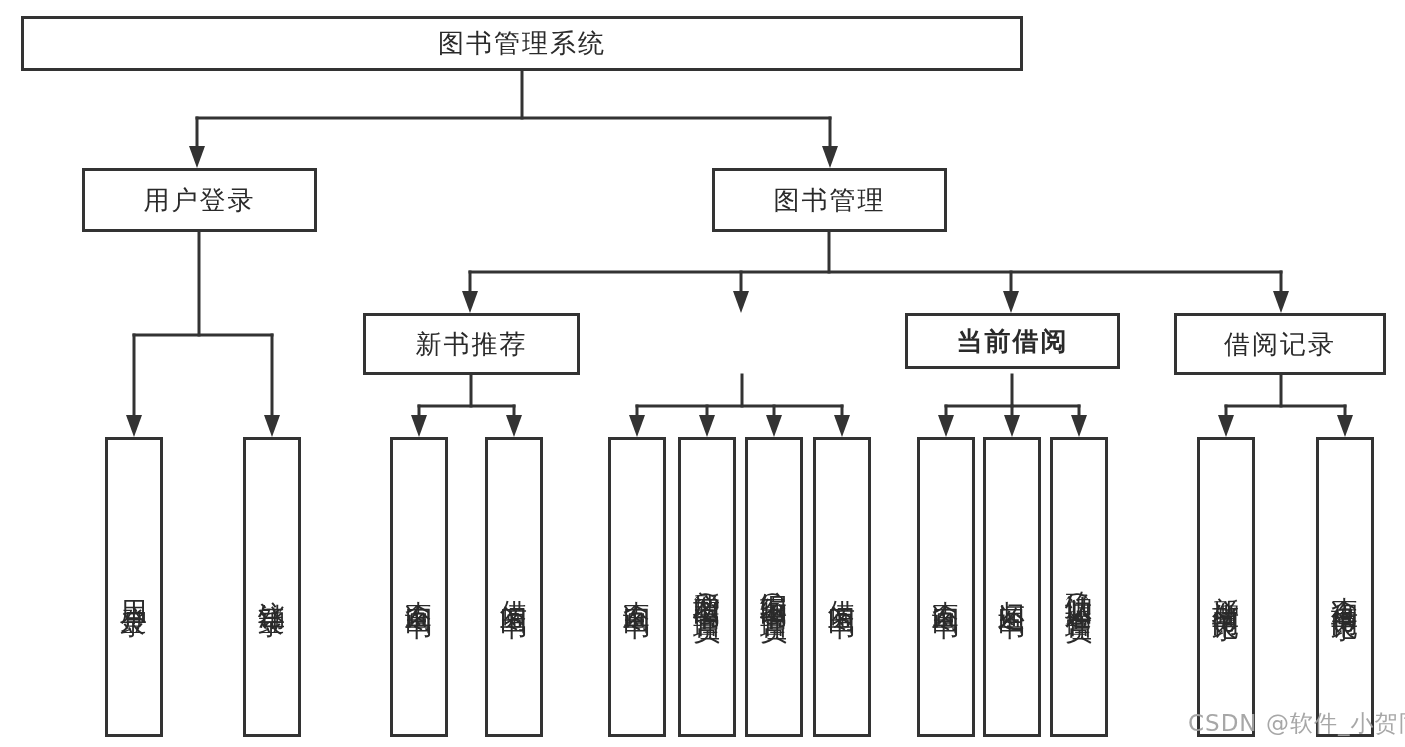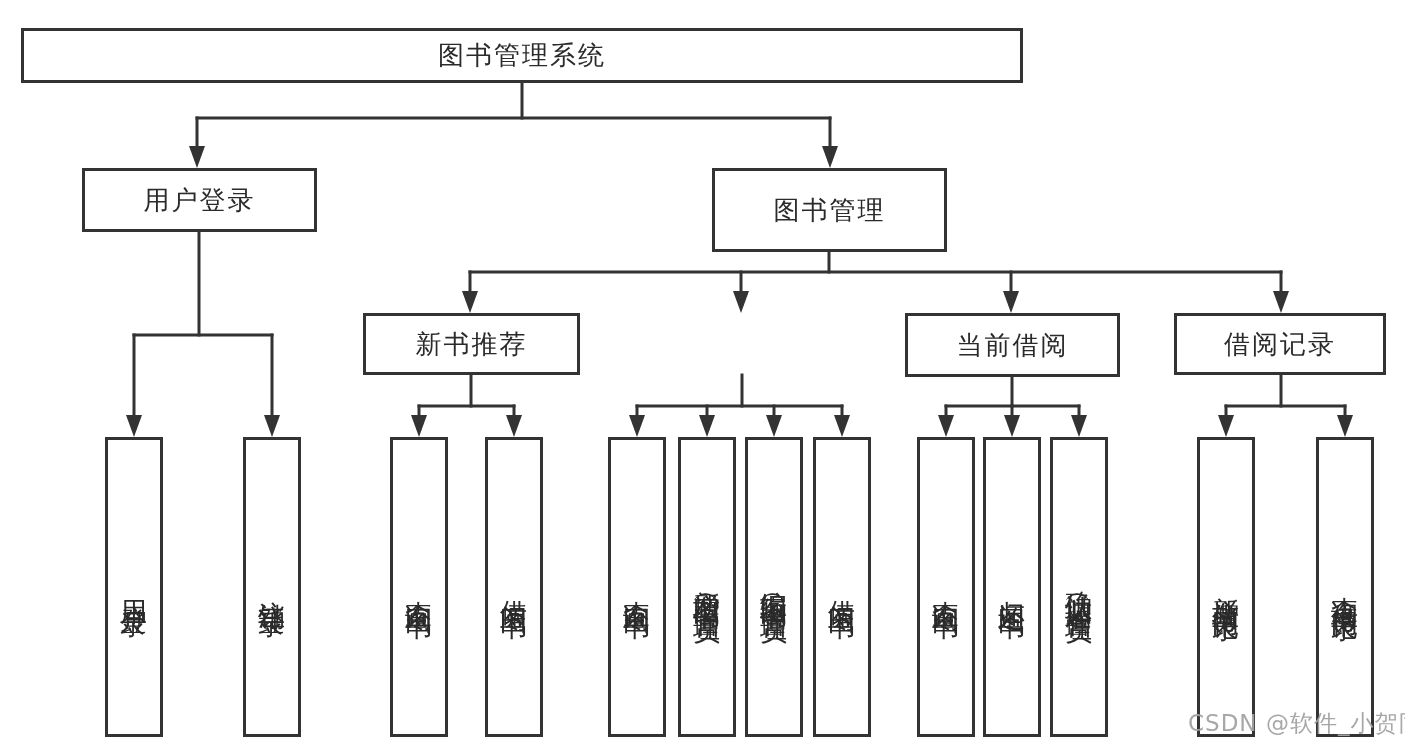--- a/index.html
+++ b/index.html
@@ -24,26 +24,26 @@
   }
   .node.h{font-size:26px;letter-spacing:2px;}
   .node.v{font-size:27px;}
   .node.v .vtxt{
     writing-mode:vertical-rl;
     letter-spacing:4px;
     line-height:1;
     max-height:292px;
   }
   
-  .n-root{left:21px;top:28px;width:1002px;height:55px;}
+  .n-root{left:21px;top:16px;width:1002px;height:55px;}
   .n-user-login{left:82px;top:168px;width:235px;height:64px;}
-  .n-book-mgmt{left:712px;top:168px;width:235px;height:84px;}
+  .n-book-mgmt{left:712px;top:168px;width:235px;height:64px;}
   .n-recommend{left:363px;top:313px;width:217px;height:62px;text-align:center;}
   .n-borrow{left:634px;top:313px;width:216px;height:62px;}
-  .n-current{left:905px;top:313px;width:215px;height:64px;}
+  .n-current{left:905px;top:313px;width:215px;height:56px;font-weight:bold;}
   .n-records{left:1174px;top:313px;width:212px;height:62px;}
   .leaf{top:437px;width:58px;height:300px;}
   .n-login{left:105px;}
   .n-logout{left:243px;}
   .n-rec-query{left:390px;}
   .n-rec-borrow{left:485px;}
   .n-bor-query{left:608px;}
   .n-bor-add{left:678px;}
   .n-bor-edit{left:745px;}
   .n-bor-borrow{left:813px;}

